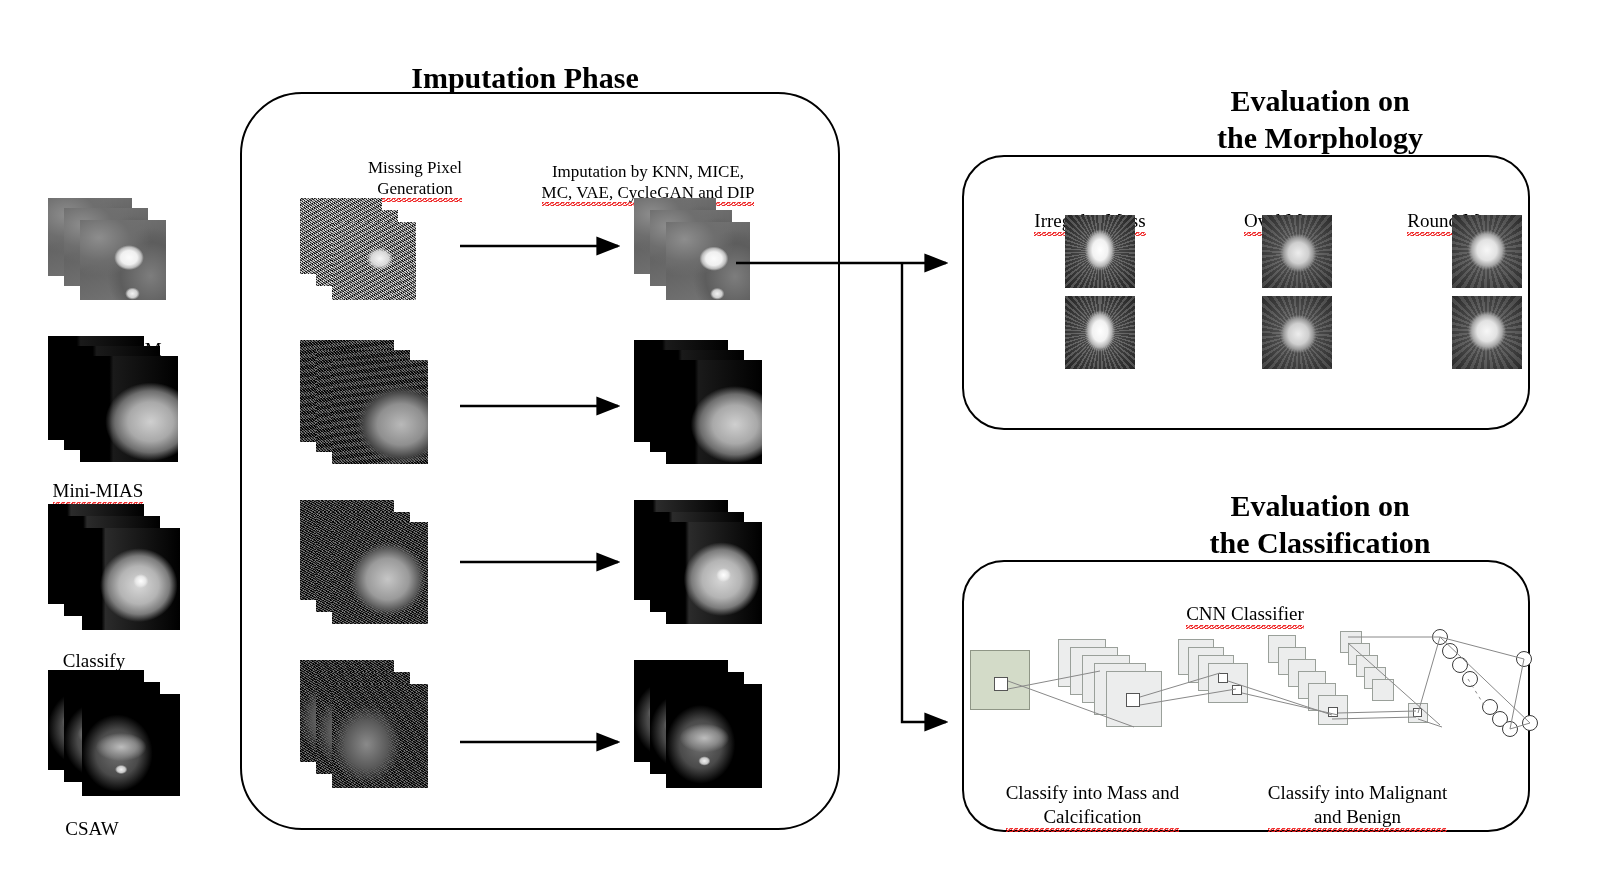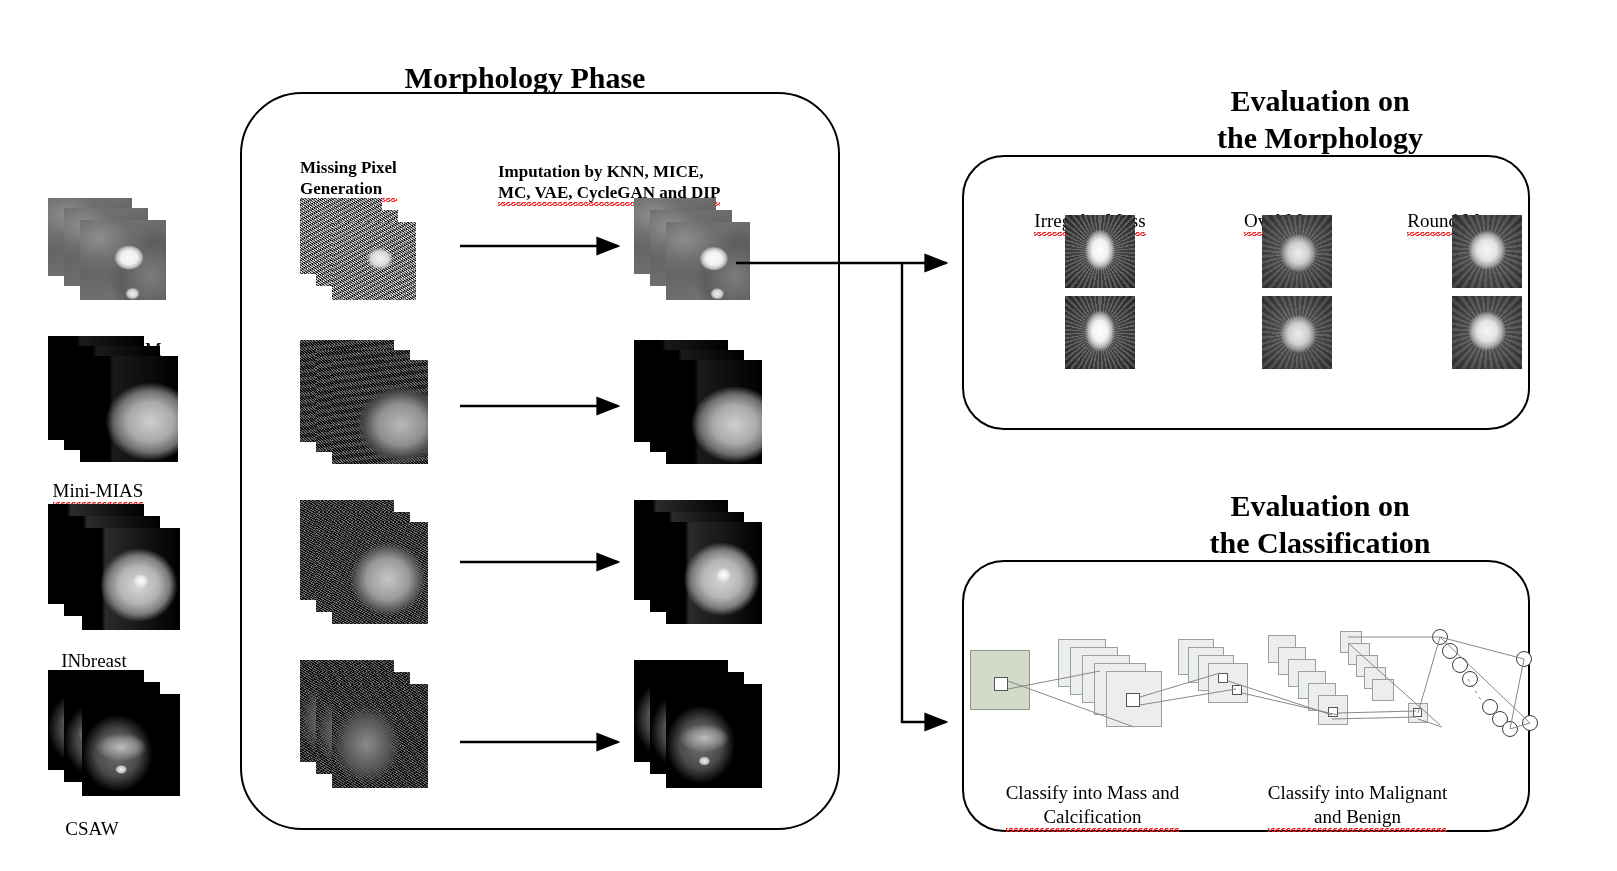--- a/index.html
+++ b/index.html
@@ -27,23 +27,24 @@
     font-size: 30px;
     line-height: 37px;
     text-align: center;
     text-decoration: underline;
     text-decoration-thickness: 2px;
     text-underline-offset: 3px;
     white-space: pre-line;
   }
   .boldlabel {
     font-family: "Liberation Serif", serif;
-    font-weight: bold;
+    font-weight: normal;
     font-size: 17px;
     line-height: 21px;
+    text-align: center;
     white-space: pre-line;
   }
   .plainlabel {
     font-family: "Liberation Serif", serif;
     font-size: 19px;
     line-height: 24px;
     text-align: center;
     white-space: pre-line;
   }
   .caption {
@@ -209,21 +210,21 @@
     box-sizing: border-box;
   }
   svg.overlay { position: absolute; left: 0; top: 0; overflow: visible; }
 </style>
 </head>
 <body>
 
 <div id="canvas">
 
   <div class="abs bigtitle" style="left:330px; top:22px; width:390px;">
-    <span class="sq sqbig">Morphology Phase</span>
+    <span class="sq sqbig">Imputation Phase</span>
   </div>
 
   <div class="abs bigtitle" style="left:1110px; top:45px; width:420px;">
     <span class="sq sqbig">Evaluation on
 the Morphology</span>
   </div>
 
   <div class="abs bigtitle" style="left:1100px; top:450px; width:440px;">
     <span class="sq sqbig">Evaluation on
 the Classification</span>
@@ -246,21 +247,21 @@
   <div class="abs plainlabel" style="left:-2px; top:455px; width:200px;">
     <span class="sq">Mini-MIAS</span>
   </div>
 
   <div class="stack" style="left:48px; top:504px; width:132px; height:128px;">
     <div class="sheet m-inb" style="left:0px;  top:0px;  width:96px; height:100px;"></div>
     <div class="sheet m-inb" style="left:16px; top:12px; width:96px; height:100px;"></div>
     <div class="sheet m-inb" style="left:34px; top:24px; width:98px; height:102px;"></div>
   </div>
   <div class="abs plainlabel" style="left:-6px; top:625px; width:200px;">
-    <span class="sq">INbreast</span>
+    <span class="sq">Classify</span>
   </div>
 
   <div class="stack" style="left:48px; top:670px; width:132px; height:128px;">
     <div class="sheet m-csaw" style="left:0px;  top:0px;  width:96px; height:100px;"></div>
     <div class="sheet m-csaw" style="left:16px; top:12px; width:96px; height:100px;"></div>
     <div class="sheet m-csaw" style="left:34px; top:24px; width:98px; height:102px;"></div>
   </div>
   <div class="abs plainlabel" style="left:-8px; top:793px; width:200px;">
     <span>CSAW</span>
   </div>
@@ -336,20 +337,23 @@
   <div class="thumb mass-irreg" style="left:1065px; top:215px; width:70px; height:73px;"></div>
   <div class="thumb mass-irreg" style="left:1065px; top:296px; width:70px; height:73px;"></div>
   <div class="thumb mass-oval" style="left:1262px; top:215px; width:70px; height:73px;"></div>
   <div class="thumb mass-oval" style="left:1262px; top:296px; width:70px; height:73px;"></div>
   <div class="thumb mass-round" style="left:1452px; top:215px; width:70px; height:73px;"></div>
   <div class="thumb mass-round" style="left:1452px; top:296px; width:70px; height:73px;"></div>
 
 
   <div class="roundbox small" style="left:962px; top:560px; width:568px; height:272px;"></div>
 
+  <div class="abs plainlabel" style="left:1125px; top:578px; width:240px;">
+    <span class="sq">CNN Classifier</span>
+  </div>
 
   <div class="abs" style="left:970px; top:615px; width:560px; height:125px;">
 
     <div class="cnn-input" style="left:0px; top:35px; width:60px; height:60px;"></div>
     <div class="cnn-kernel" style="left:24px; top:62px; width:14px; height:14px;"></div>
 
     <div class="cnn-layer" style="left:88px; top:24px;  width:48px; height:48px;"></div>
     <div class="cnn-layer" style="left:100px; top:32px; width:48px; height:48px;"></div>
     <div class="cnn-layer" style="left:112px; top:40px; width:48px; height:48px;"></div>
     <div class="cnn-layer" style="left:124px; top:48px; width:52px; height:52px;"></div>

